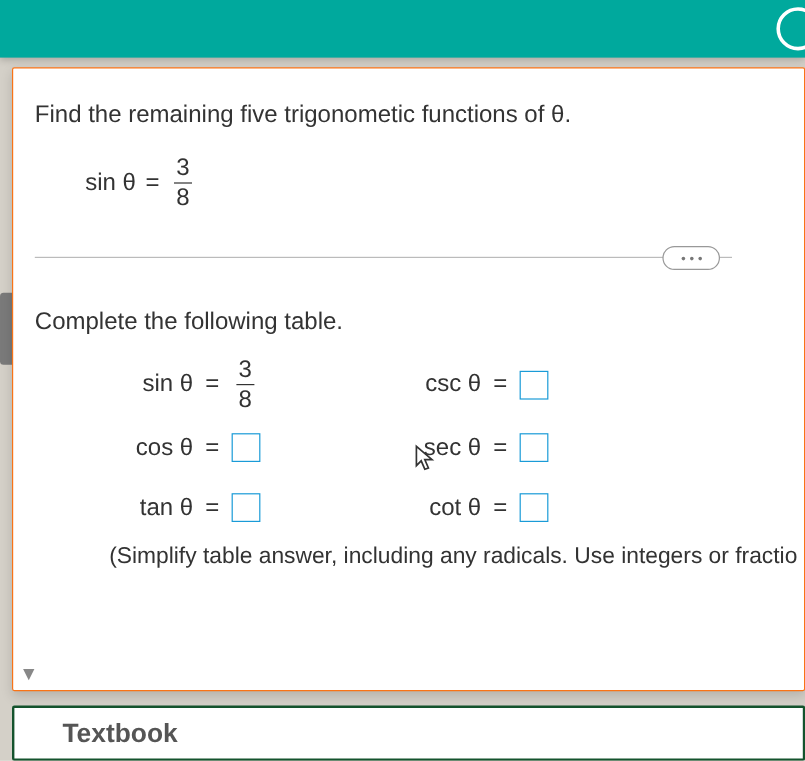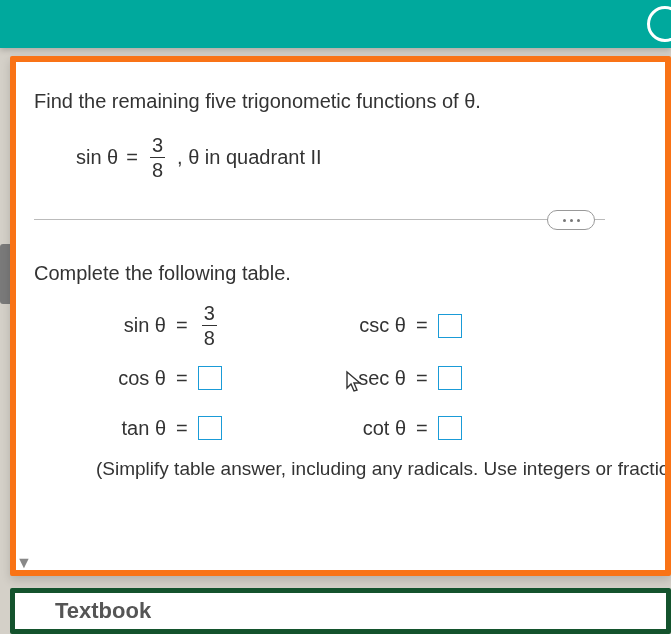--- a/index.html
+++ b/index.html
@@ -25,21 +25,21 @@
     border: 3px solid #fff;
     border-radius: 50%;
   }
   .page {
     position: absolute;
     left: 10px;
     right: 0;
     top: 56px;
     bottom: 58px;
     background: #fff;
-    border: 6px solid #f97316;
+    border: 1px solid #f97316;
     border-radius: 2px;
     box-shadow: 0 4px 10px rgba(0,0,0,0.15);
     padding: 28px 0 0 18px;
     color: #333;
     font-size: 20px;
     overflow: hidden;
   }
   .side-tab {
     position: absolute;
     left: 0px;
@@ -134,21 +134,21 @@
     height: 24px;
     pointer-events: none;
   }
   .footer-strip {
     position: absolute;
     left: 10px;
     right: 0;
     bottom: 0;
     height: 46px;
     background: #fff;
-    border: 5px solid #14532d;
+    border: 2px solid #14532d;
     border-radius: 2px;
     display: flex;
     align-items: center;
     padding-left: 40px;
     font-size: 22px;
     font-weight: bold;
     color: #555;
     overflow: hidden;
   }
   .footer-chevron {
@@ -172,21 +172,20 @@
 
   <div class="prompt">Find the remaining five trigonometic functions of θ.</div>
 
   <div class="given">
     <span>sin θ</span>
     <span>=</span>
     <span class="frac">
       <span class="num">3</span>
       <span class="den">8</span>
     </span>
-    <span>, θ in quadrant II</span>
   </div>
 
   <div class="divider-row">
     <div class="divider-line"></div>
     <div class="dots-pill">
       <span></span>
         <span></span>
         <span></span>
     </div>
   </div>

